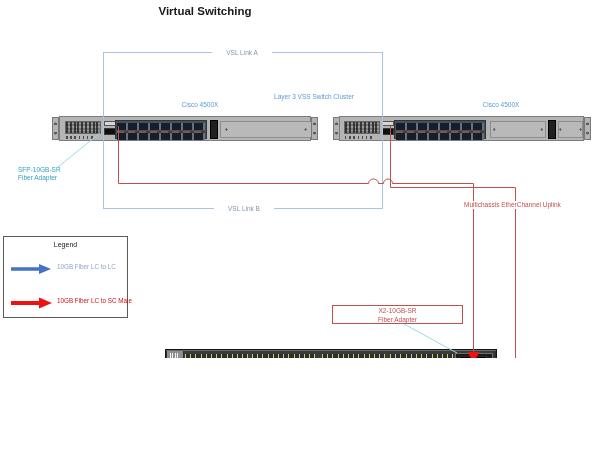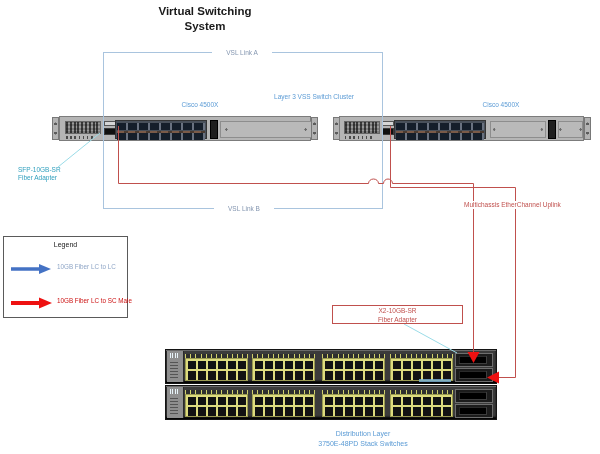--- a/index.html
+++ b/index.html
@@ -1,16 +1,16 @@
 <!DOCTYPE html>
 <html><head>
 <meta charset="utf-8">
 <style>
   html,body{margin:0;padding:0;background:#fff;}
-  #stage{position:relative;width:600px;height:454px;background:#ffffff;overflow:hidden;
+  #stage{position:relative;width:600px;height:358px;background:#ffffff;overflow:hidden;
          font-family:"Liberation Sans",sans-serif;}
   .lbl{position:absolute;font-size:6.5px;line-height:8px;text-align:center;white-space:nowrap;}
   .title{position:absolute;left:115px;top:4px;width:180px;text-align:center;
          font-size:11.5px;font-weight:bold;color:#1a1a1a;line-height:15px;}
   
   .sw4500{position:absolute;height:25px;}
   .sw-ear{position:absolute;top:1px;width:7px;height:23px;background:#b3b3b3;border:1px solid #787878;box-sizing:border-box;
           background-image:radial-gradient(circle at 50% 28%, #5c5c5c 1.2px, transparent 1.6px),
                            radial-gradient(circle at 50% 72%, #5c5c5c 1.2px, transparent 1.6px);}
   .sw-body{position:absolute;top:0;height:25px;background:linear-gradient(#cicaca,#c7c7c7 8%,#ababab 70%,#8f8f8f);
@@ -63,21 +63,20 @@
   svg.overlay{position:absolute;left:0;top:0;z-index:5;}
   .z6{z-index:6;}
 </style>
 </head>
 <body>
 
 <div id="stage">
 
   <div class="title">
     <div>Virtual Switching</div>
-    <div>System</div>
   </div>
 
   <div class="sw4500" style="left:52px;top:116px;width:266px;">
     <div class="sw-ear" style="left:0;"></div>
     <div class="sw-body" style="left:7px;width:252px;">
       <div class="grille" style="left:5px;"></div>
       <div class="ledrow" style="left:6px;top:18.5px;"></div>
       <div class="mgmt-a" style="left:44px;top:4px;"></div>
       <div class="mgmt-b" style="left:44px;top:11px;"></div>
       <div class="sfpbank" style="left:55px;">

